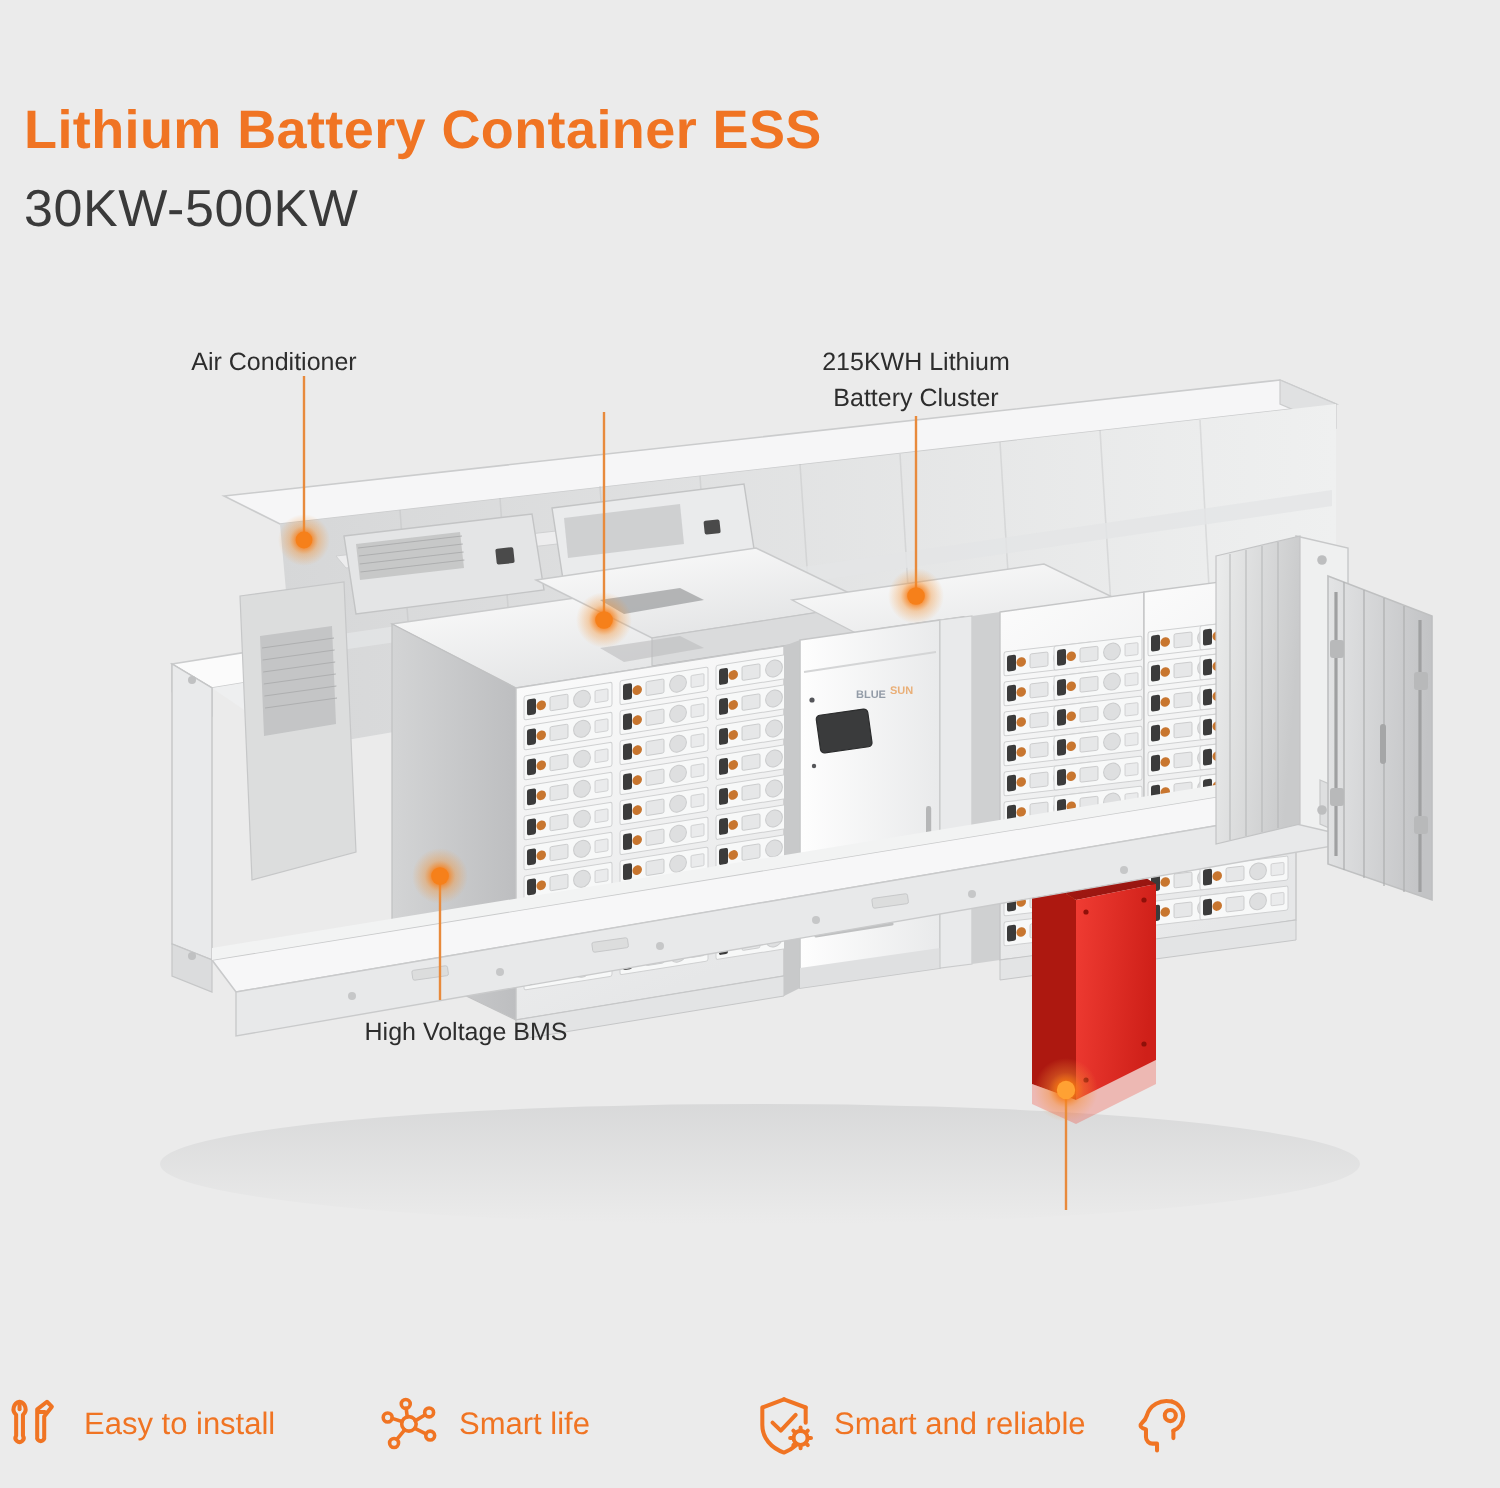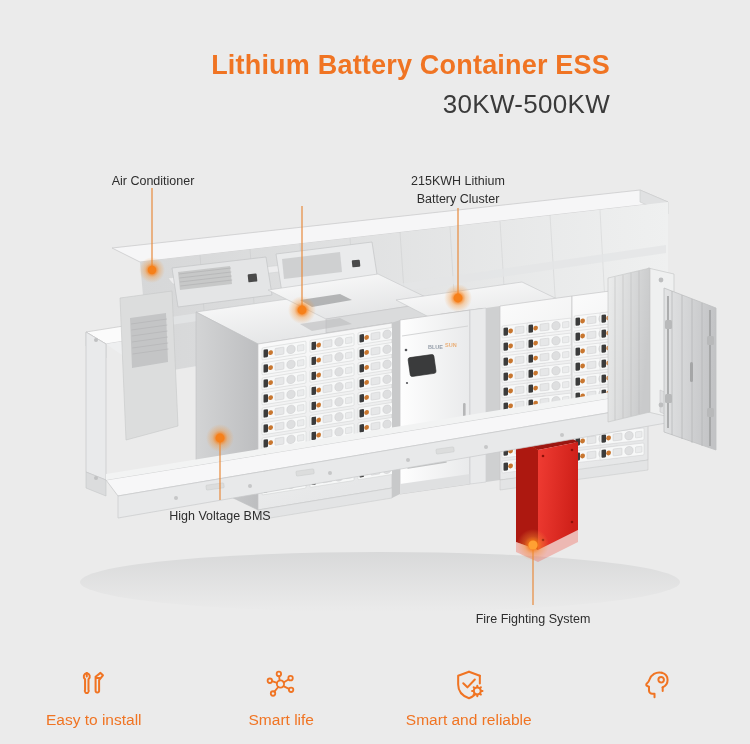--- a/index.html
+++ b/index.html
@@ -9,21 +9,21 @@
     background: #ebebeb;
     overflow: hidden;
   }
   .page {
     position: relative;
     width: 750px; height: 744px;
     background: #ebebeb;
   }
 
   
-  .title-block { position: absolute; top: 48px; left: 0; width: 610px; text-align: right; }
+  .title-block { position: absolute; top: 48px; left: 0; width: 610px; text-align: left; padding-left: 12px; }
   .main-title {
     font-size: 27px; font-weight: bold; color: #f07423;
     letter-spacing: 0.2px; line-height: 34px;
   }
   .sub-title {
     font-size: 26px; color: #3a3a3a; line-height: 36px; margin-top: 4px;
     letter-spacing: 0.3px;
   }
 
   
@@ -40,23 +40,22 @@
   .illus { position: absolute; left: 0; top: 150px; width: 750px; height: 490px; }
   .illus svg { display: block; }
 
   
   .features {
     position: absolute; left: 0; bottom: 14px; width: 750px;
     display: flex; align-items: flex-start;
   }
   .feature {
     flex: 1 1 0;
-    display: flex; flex-direction: column; align-items: center;
+    display: flex; flex-direction: row; align-items: center;
     gap: 8px;
-    justify-content: flex-end;
   }
   .feature-icon { width: 34px; height: 34px; color: #f07423; display: block; }
   .feature-label {
     font-size: 15.5px; color: #f07423; text-align: center; line-height: 20px;
   }
 </style>
 </head>
 <body>
 
 <div class="page">
@@ -473,29 +472,28 @@
         <circle cx="220" cy="288" r="4.4" fill="#f6801a"></circle>
       </g>
       <g>
         <circle cx="533" cy="395" r="16" fill="url(#gGlow)"></circle>
         <circle cx="533" cy="395" r="4.6" fill="#ffa133"></circle>
       </g>
     </g>
   </svg>
   </div>
 
-  <div class="callout" style="left:88px; top:172px; width:130px;">Air Conditioner</div>
+  <div class="callout" style="left:72px; top:172px; width:130px;">Air Conditioner</div>
 
 
   <div class="callout" style="left:393px; top:172px; width:130px;">215KWH Lithium
 Battery Cluster</div>
 
-  <div class="callout" style="left:155px; top:507px; width:130px;">High Voltage BMS</div>
-
-  <div class="callout" style="left:453px; top:610px; width:160px;">Fire Fighting System</div>
+  <div class="callout" style="left:168px; top:507px; width:130px;">High Voltage BMS</div>
+
 
   <div class="features">
 
     <div class="feature">
       <svg class="feature-icon" viewBox="0 0 32 32" fill="none" stroke="currentColor" stroke-width="1.9" stroke-linecap="round" stroke-linejoin="round">
         <path d="M9.8 5.4a3.6 3.6 0 1 0 3.1 5.2l0 10.8a2 2 0 1 0 2.0 0l0-10.8A3.6 3.6 0 0 0 9.8 5.4z" opacity="0"></path>
 
         <path d="M9.2 4.6a3.5 3.5 0 0 0-1.6 6.1v9.9a1.9 1.9 0 1 0 3.2 0v-9.9a3.5 3.5 0 0 0-1.6-6.1z"></path>
         <path d="M9.2 4.7v3.4"></path>
 

